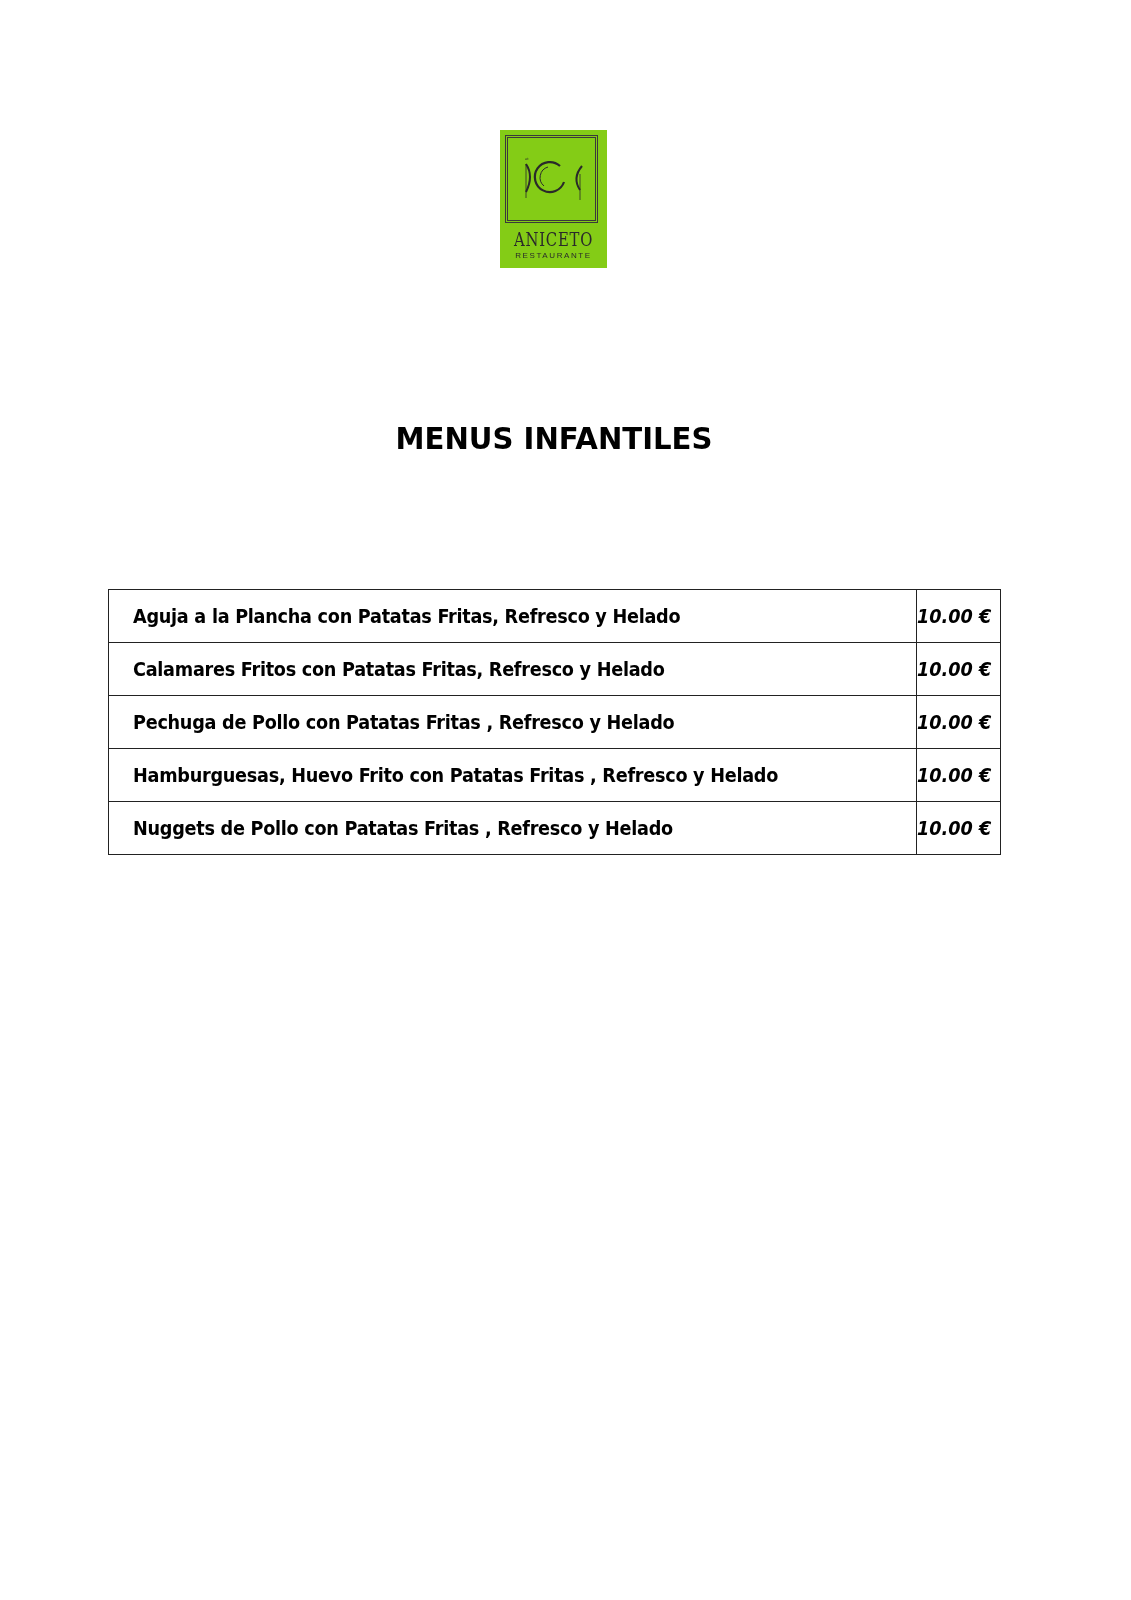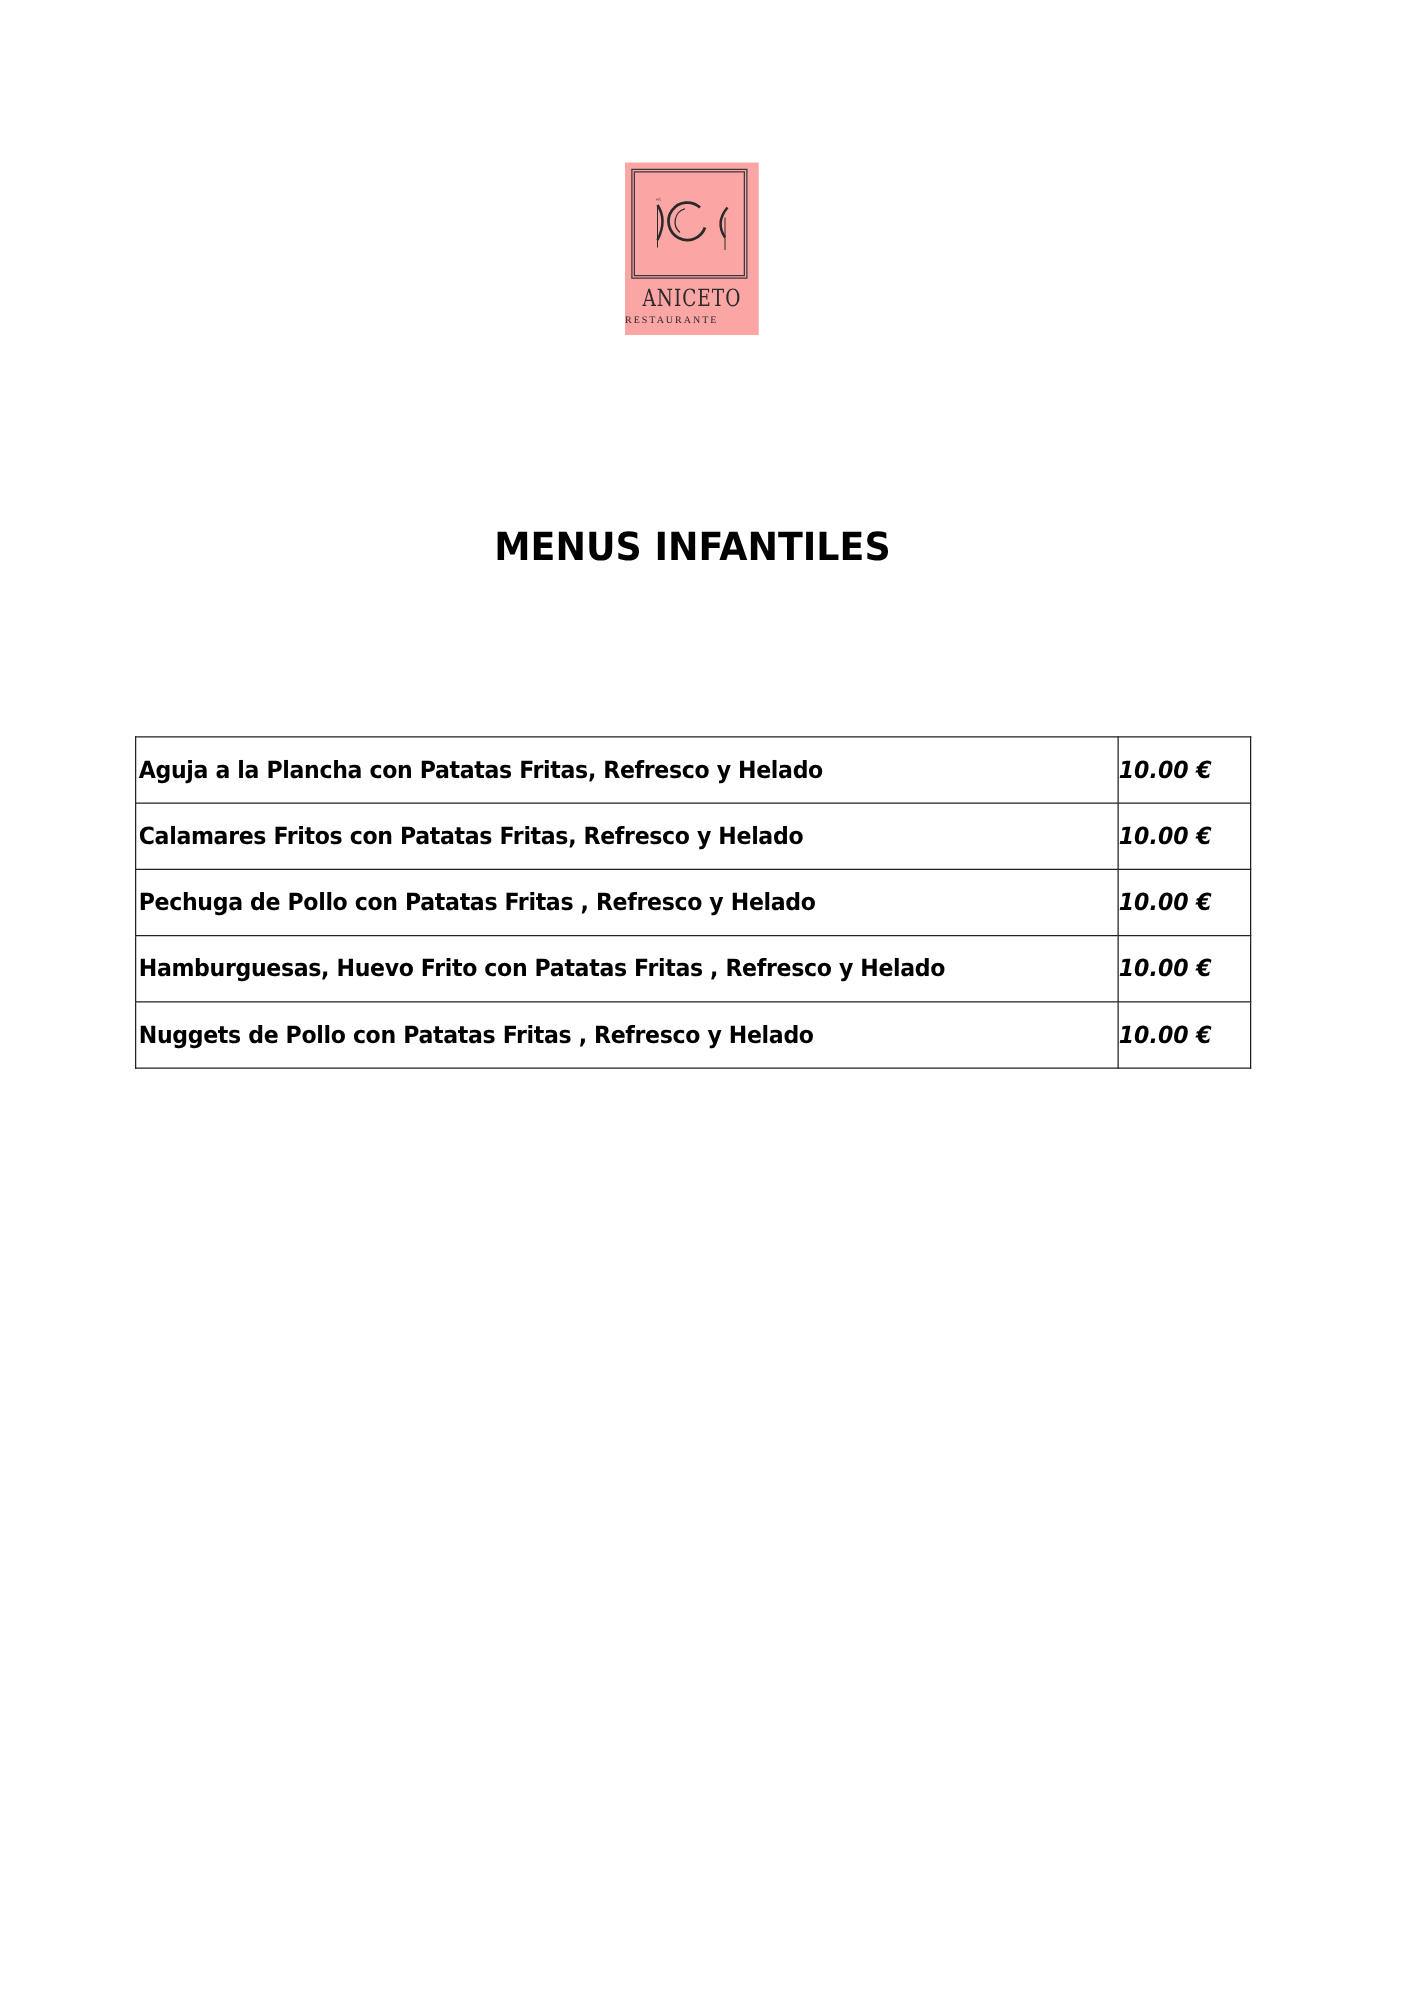--- a/index.html
+++ b/index.html
@@ -14,21 +14,21 @@
       overflow: hidden;
       font-family: "DejaVu Sans", sans-serif;
       color: #000;
     }
     .logo {
       position: absolute;
       left: 500px;
       top: 130px;
       width: 107px;
       height: 138px;
-      background: #fca5a5;
+      background: #84cc16;
     }
     .logo-frame {
       position: absolute;
       left: 5px;
       top: 5px;
       width: 93px;
       height: 88px;
       border: 3px double #3a3a3a;
       box-sizing: border-box;
     }
@@ -50,21 +50,22 @@
       letter-spacing: 1px;
       color: #2a2a2a;
       transform: scaleX(0.78);
       transform-origin: center;
     }
     .logo-sub {
       position: absolute;
       left: 0;
       width: 107px;
       top: 121px;
-      font-family: Liberation Serif, serif;
+      text-align: center;
+      font-family: Liberation Sans, sans-serif;
       font-size: 8px;
       letter-spacing: 1.6px;
       color: #2a2a2a;
     }
     .title {
       position: absolute;
       left: 0;
       width: 1108px;
       top: 420px;
       text-align: center;
@@ -87,21 +88,21 @@
       height: 52px;
       padding: 0;
       font-family: "DejaVu Sans", sans-serif;
       font-weight: bold;
       font-size: 19px;
       white-space: nowrap;
       vertical-align: middle;
     }
     table.menu td.item {
       width: 783px;
-      padding-left: 2px;
+      padding-left: 24px;
       letter-spacing: -0.3px;
     }
     td.item span.txt {
       display: inline-block;
       transform: scaleX(0.93);
       transform-origin: left center;
     }
     table.menu td.price {
       padding-left: 0;
       font-style: italic;

